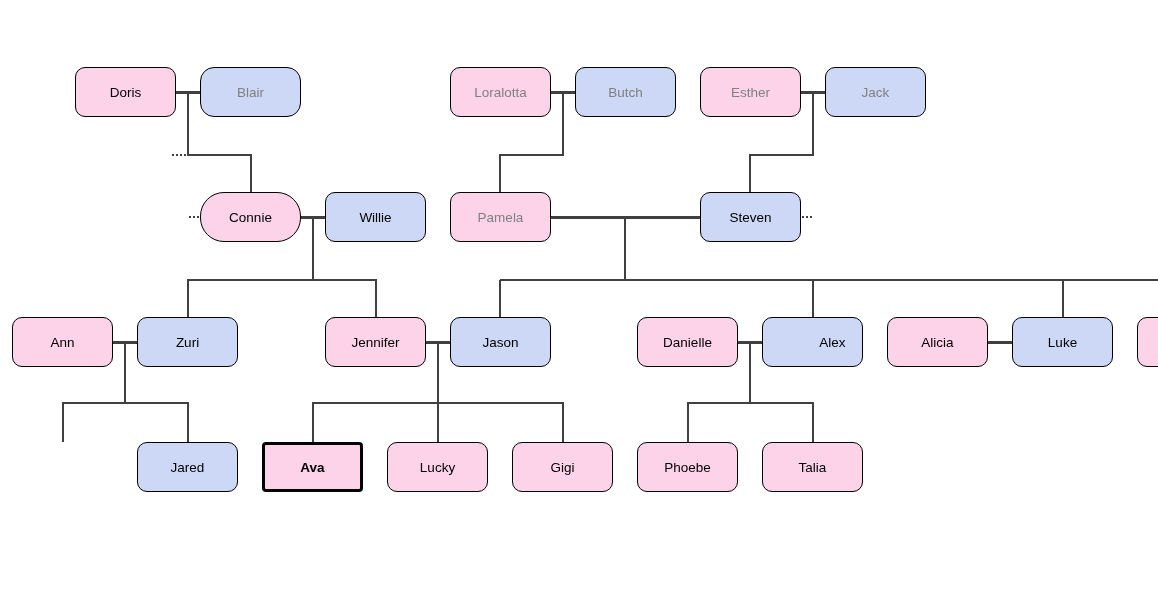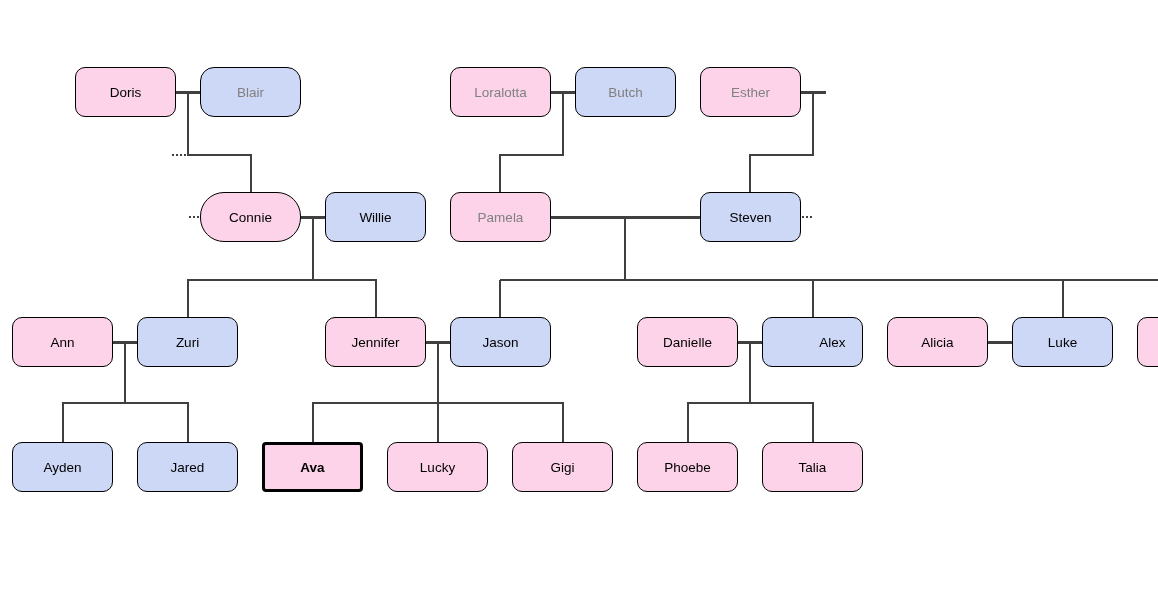--- a/index.html
+++ b/index.html
@@ -87,20 +87,23 @@
     </div>
     <div class="person pink grayed" style="left: 450px; top: 67px;">
       <span>Loralotta</span>
     </div>
     <div class="person blue grayed" style="left: 575px; top: 67px;">
       <span>Butch</span>
     </div>
     <div class="person pink grayed" style="left: 700px; top: 67px;">
       <span>Esther</span>
     </div>
+    <div class="person blue grayed" style="left: 825px; top: 67px;">
+      <span>Jack</span>
+    </div>
     <div class="person pink" style="left: 200px; top: 192px; border-radius: 24px;">
       <span>Connie</span>
     </div>
     <div class="person blue" style="left: 325px; top: 192px;">
       <span>Willie</span>
     </div>
     <div class="person pink grayed" style="left: 450px; top: 192px;">
       <span>Pamela</span>
     </div>
     <div class="person blue" style="left: 700px; top: 192px;">
@@ -126,23 +129,20 @@
     </div>
     <div class="person pink" style="left: 887px; top: 317px;">
       <span>Alicia</span>
     </div>
     <div class="person blue" style="left: 1012px; top: 317px;">
       <span>Luke</span>
     </div>
     <div class="person pink" style="left: 1137px; top: 317px;">
       <span></span>
     </div>
-    <div class="person blue" style="left: 12px; top: 442px;">
-      <span>Ayden</span>
-    </div>
     <div class="person blue" style="left: 137px; top: 442px;">
       <span>Jared</span>
     </div>
     <div class="person pink selected" style="left: 262px; top: 442px;">
       <span>Ava</span>
     </div>
     <div class="person pink" style="left: 387px; top: 442px;">
       <span>Lucky</span>
     </div>
     <div class="person pink" style="left: 512px; top: 442px;">

